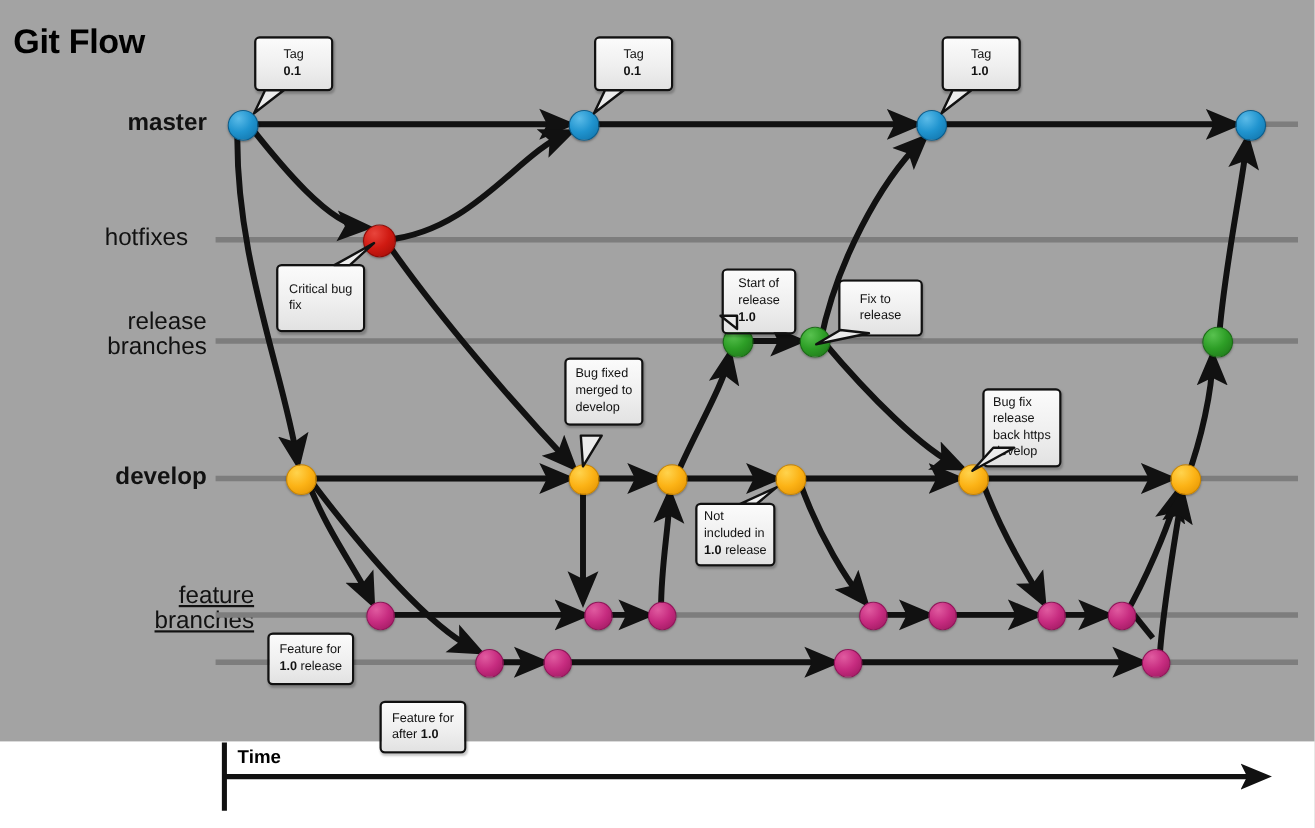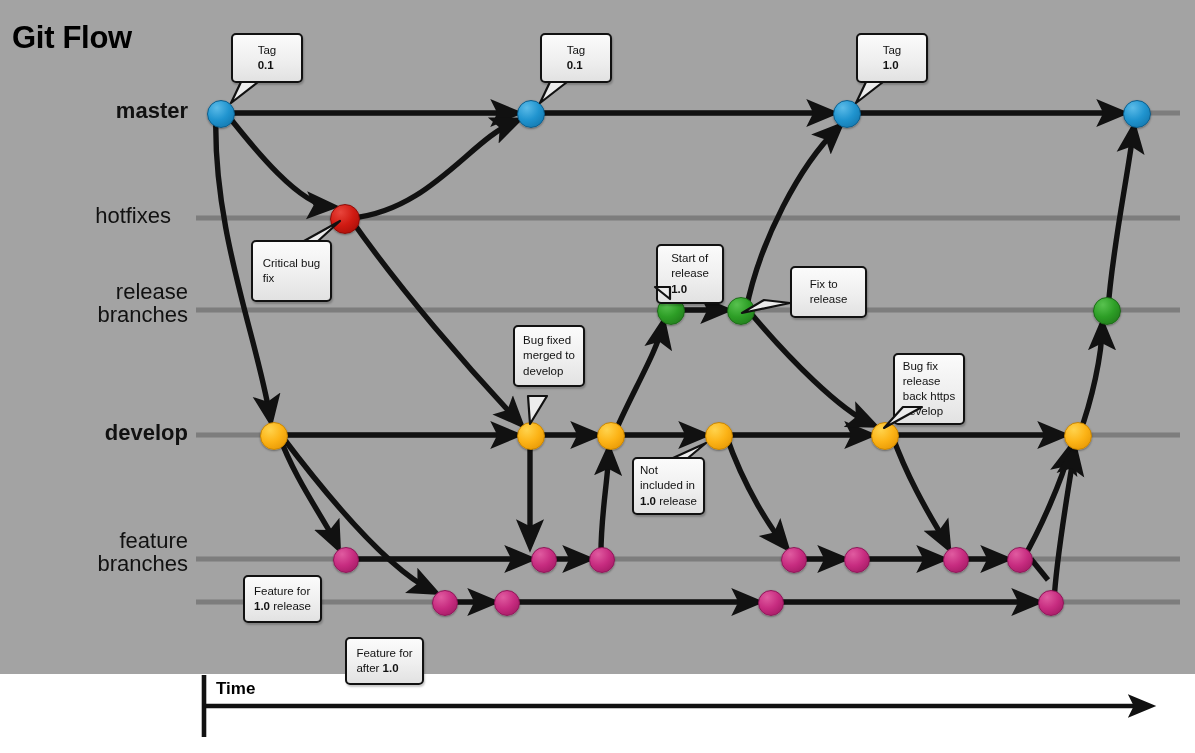--- a/index.html
+++ b/index.html
@@ -121,21 +121,21 @@
       <path d="M204,706 L1148,706" stroke="#111" stroke-width="4.6" marker-end="url(#ah)"></path>
     </g>
   </svg>
 
   <div id="lanelabels">
       <div class="lane-label bold" style="right: 1007px; top: 99px;">master</div>
       <div class="lane-label" style="right: 1024px; top: 204px; text-align: center;">hotfixes</div>
       <div class="lane-label" style="right: 1007px; top: 280px;">release
 branches</div>
       <div class="lane-label bold" style="right: 1007px; top: 421px;">develop</div>
-      <div class="lane-label" style="right: 1007px; top: 529px;">feature
+      <div class="lane-label" style="right: 964px; top: 529px; text-decoration: underline;">feature
 branches</div>
     </div>
   <div id="nodes">
       <div class="node blue" style="left: 207px; top: 100px; width: 26px; height: 26px;"></div>
       <div class="node blue" style="left: 517px; top: 100px; width: 26px; height: 26px;"></div>
       <div class="node blue" style="left: 833px; top: 100px; width: 26px; height: 26px;"></div>
       <div class="node blue" style="left: 1123px; top: 100px; width: 26px; height: 26px;"></div>
       <div class="node red" style="left: 330px; top: 204px; width: 28px; height: 28px;"></div>
       <div class="node green" style="left: 657px; top: 297px; width: 26px; height: 26px;"></div>
       <div class="node green" style="left: 727px; top: 297px; width: 26px; height: 26px;"></div>
@@ -170,21 +170,21 @@
       </div>
       <div class="callout" style="left: 251px; top: 240px; width: 81px; height: 62px;">
         <div class="txt"><div>Critical bug</div><div>fix</div></div>
       </div>
       <div class="callout" style="left: 513px; top: 325px; width: 72px; height: 62px;">
         <div class="txt"><div>Bug fixed</div><div>merged to</div><div>develop</div></div>
       </div>
       <div class="callout" style="left: 610px; top: 244px; width: 68px; height: 60px; margin-left: 46px;">
         <div class="txt"><div>Start of</div><div>release</div><div><b>1.0</b></div></div>
       </div>
-      <div class="callout" style="left: 762px; top: 266px; width: 77px; height: 52px; margin-left: 28px;">
+      <div class="callout" style="left: 762px; top: 254px; width: 77px; height: 52px;">
         <div class="txt"><div>Fix to</div><div>release</div></div>
       </div>
       <div class="callout" style="left: 632px; top: 457px; width: 73px; height: 58px;">
         <div class="txt"><div>Not</div><div>included in</div><div><b>1.0</b> release</div></div>
       </div>
       <div class="callout" style="left: 893px; top: 337px; width: 72px; height: 72px; margin-top: 16px;">
         <div class="txt"><div>Bug fix</div><div>release</div><div>back https</div><div>develop</div></div>
       </div>
       <div class="callout" style="left: 243px; top: 575px; width: 79px; height: 48px;">
         <div class="txt"><div>Feature for</div><div><b>1.0</b> release</div></div>

